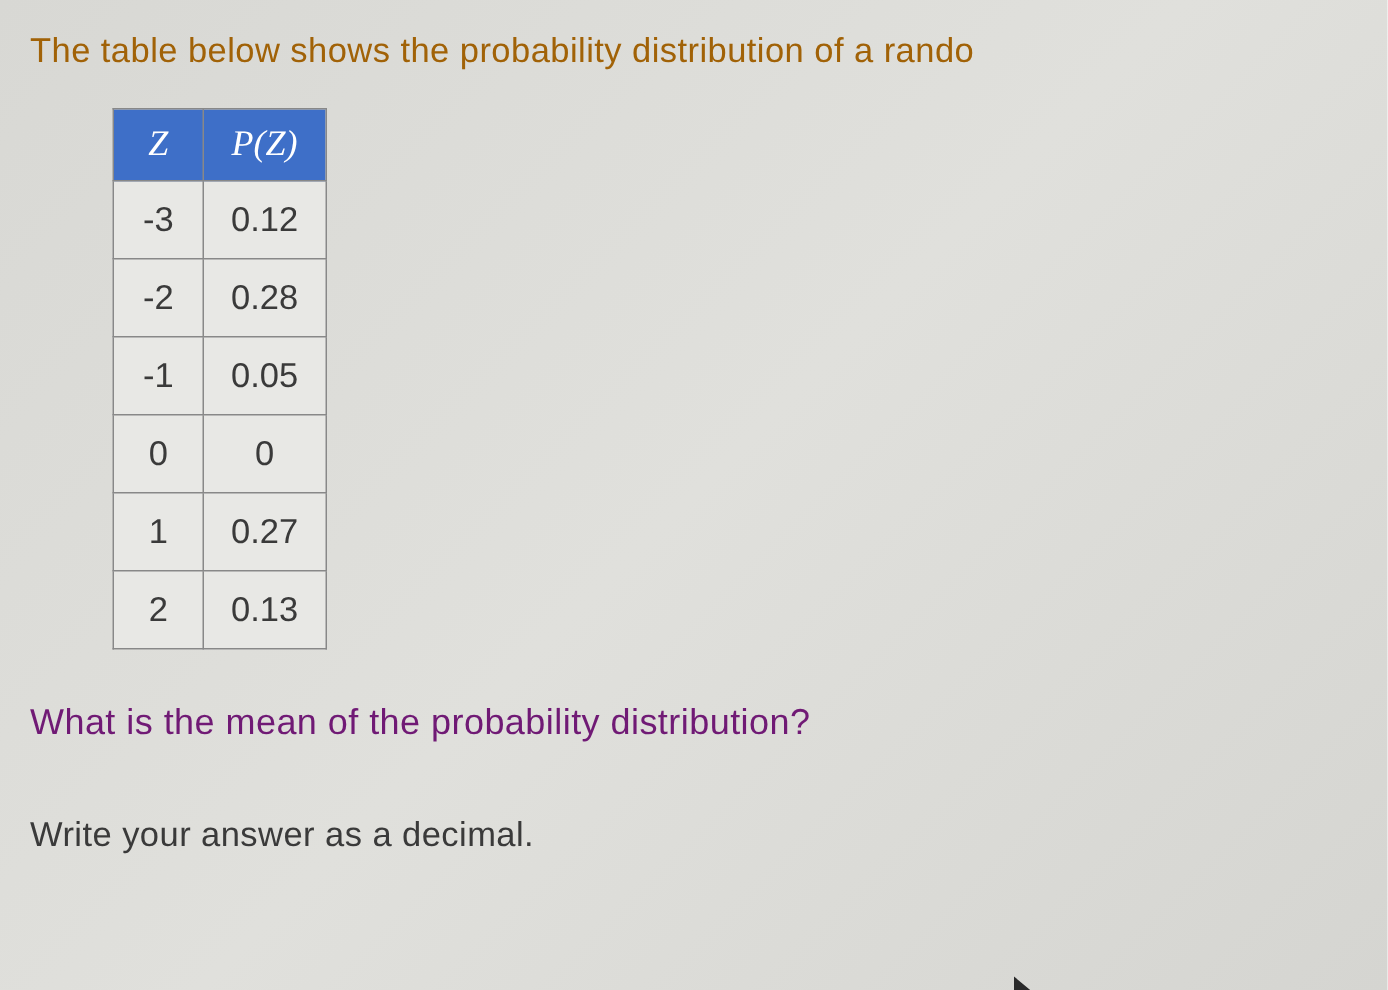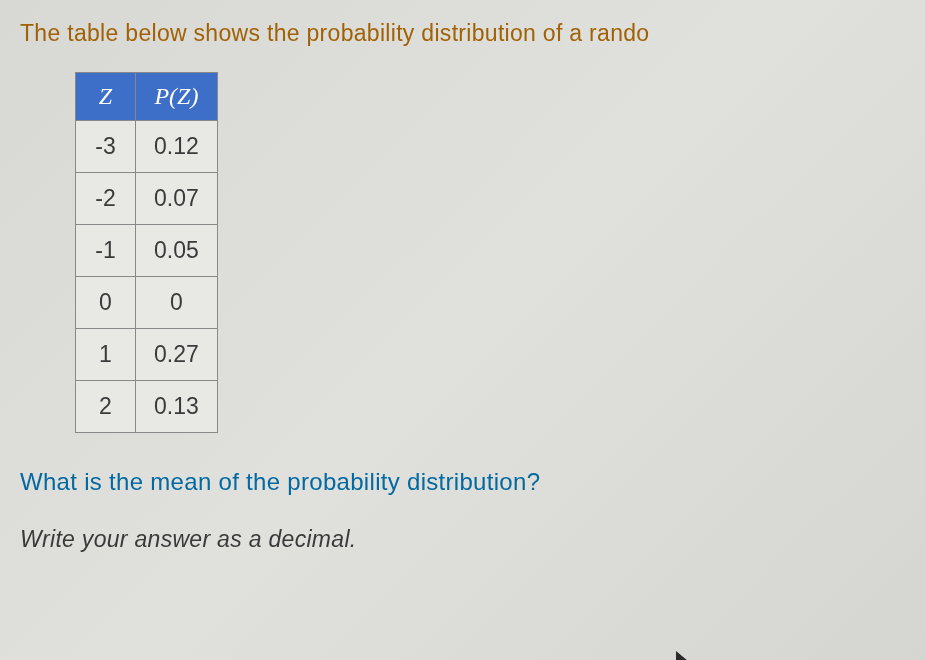--- a/index.html
+++ b/index.html
@@ -54,27 +54,26 @@
       background: #e8e8e5;
     }
     td:first-child {
       min-width: 60px;
     }
     td:last-child {
       min-width: 80px;
     }
     .question-text {
       font-size: 24px;
-      color: #0369a1;
-      margin-bottom: 30px;
+      color: #701a75;
+      margin-bottom: 47px;
       letter-spacing: 0.3px;
     }
     .instruction-text {
       font-size: 23px;
-      font-style: italic;
       color: #3a3a3a;
       letter-spacing: 0.3px;
     }
     .cursor {
       position: absolute;
       bottom: 10px;
       right: 250px;
       width: 0;
       height: 0;
     }
@@ -96,21 +95,21 @@
         <th>P(Z)</th>
       </tr>
     </thead>
     <tbody>
       <tr>
         <td>-3</td>
         <td>0.12</td>
       </tr>
       <tr>
         <td>-2</td>
-        <td>0.07</td>
+        <td>0.28</td>
       </tr>
       <tr>
         <td>-1</td>
         <td>0.05</td>
       </tr>
       <tr>
         <td>0</td>
         <td>0</td>
       </tr>
       <tr>

